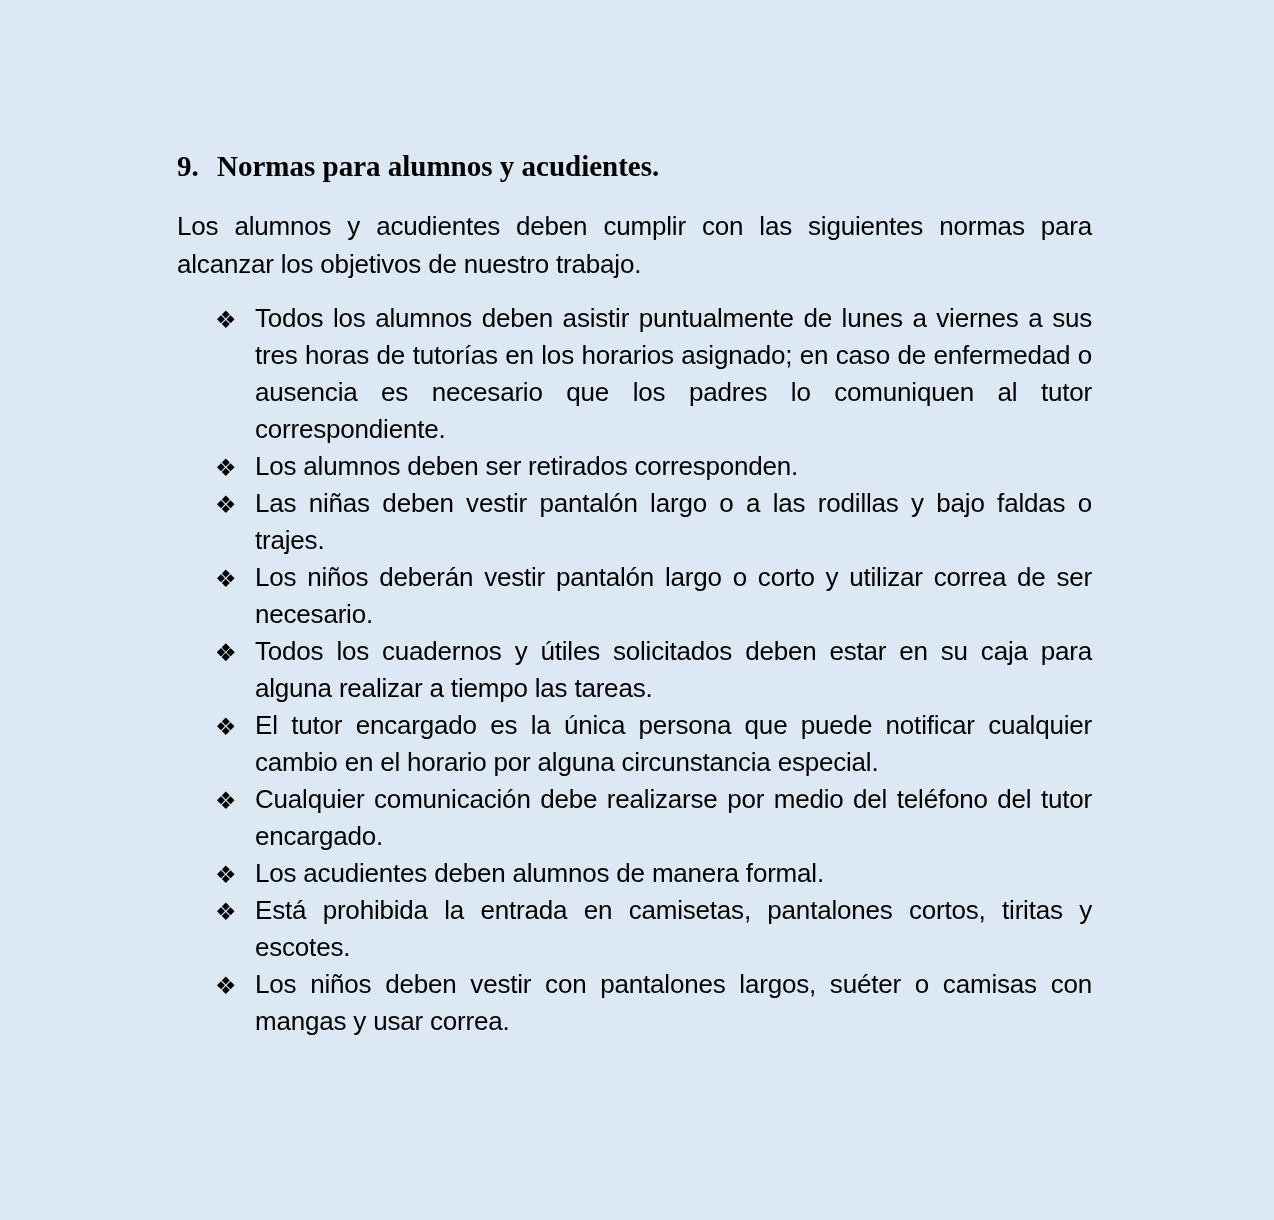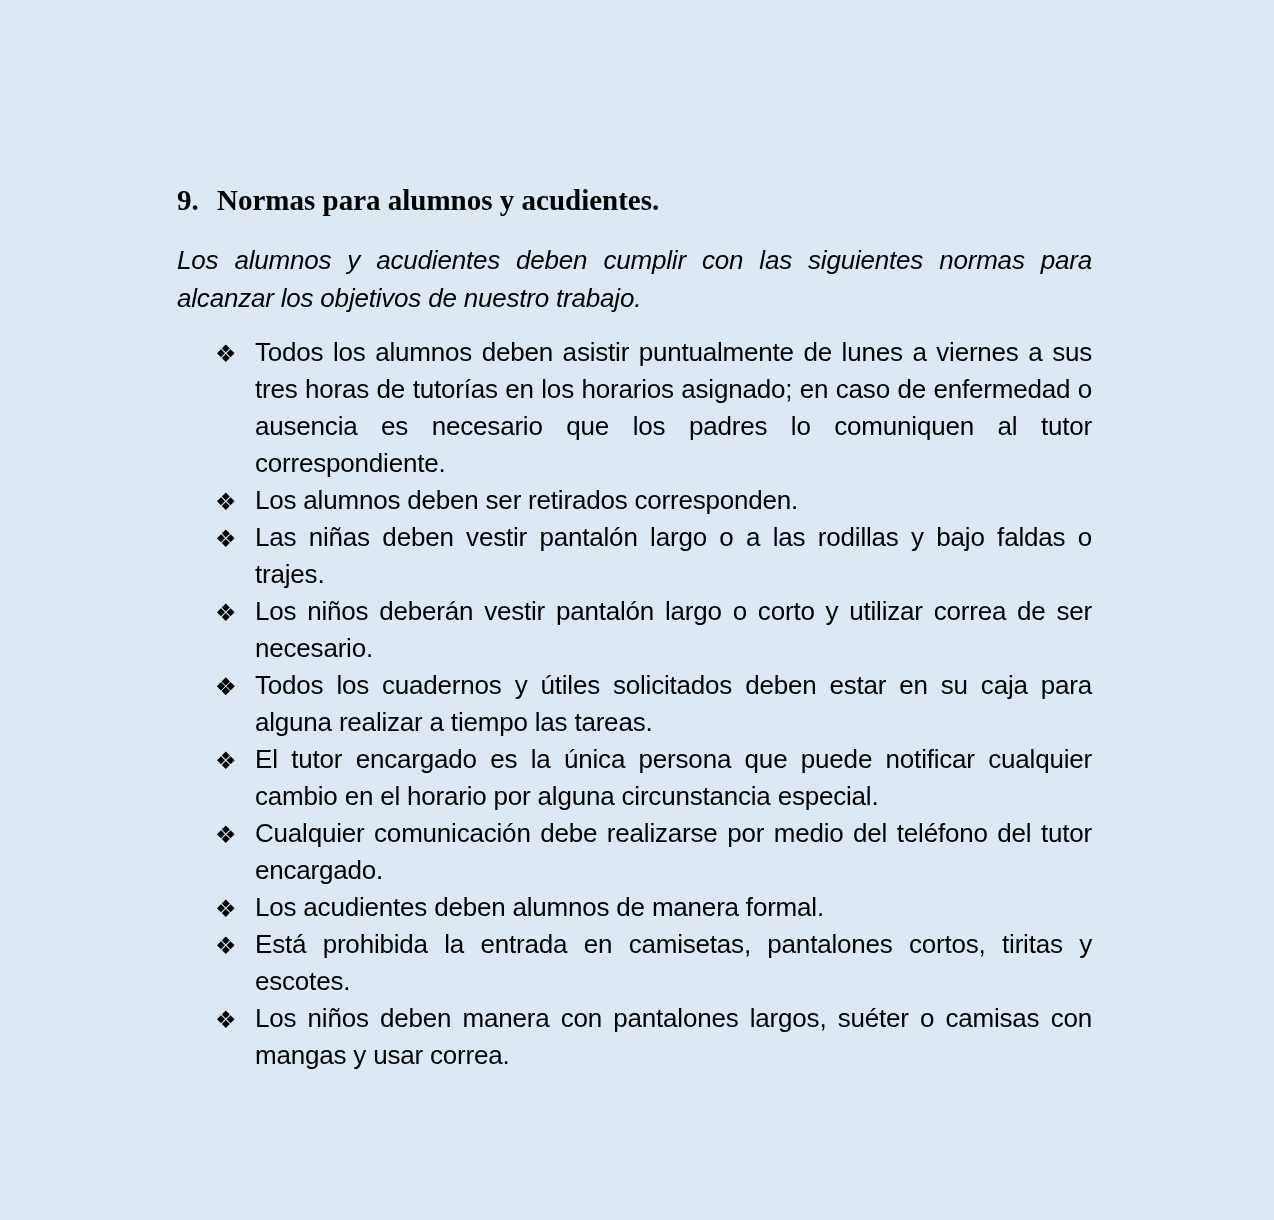--- a/index.html
+++ b/index.html
@@ -12,40 +12,38 @@
     background: #dce8f4;
     color: #000000;
     font-family: "Liberation Sans", sans-serif;
     overflow: hidden;
   }
   .page {
     position: absolute;
     left: 177px;
     top: 148px;
     width: 915px;
-    margin-top: 34px;
   }
   .doc-heading {
     font-family: "Liberation Serif", serif;
     font-weight: bold;
     font-size: 29px;
     line-height: 36px;
     margin: 0;
   }
   .doc-heading .num {
     display: inline-block;
     width: 40px;
   }
   .intro-paragraph {
     margin: 23px 0 0 0;
     font-size: 26px;
     line-height: 38px;
     text-align: justify;
     letter-spacing: -0.2px;
-    font-style: italic;
   }
   ul.rules-list {
     list-style: none;
     margin: 17px 0 0 0;
     padding: 0;
   }
   ul.rules-list li {
     position: relative;
     padding-left: 78px;
     font-size: 26px;
@@ -77,16 +75,16 @@
     <li><span class="marker">❖</span><span>Todos los alumnos deben asistir puntualmente de lunes a viernes a sus tres horas de tutorías en los horarios asignado; en caso de enfermedad o ausencia es necesario que los padres lo comuniquen al tutor correspondiente.</span></li>
     <li><span class="marker">❖</span><span>Los alumnos deben ser retirados corresponden.</span></li>
     <li><span class="marker">❖</span><span>Las niñas deben vestir pantalón largo o a las rodillas y bajo faldas o trajes.</span></li>
     <li><span class="marker">❖</span><span>Los niños deberán vestir pantalón largo o corto y utilizar correa de ser necesario.</span></li>
     <li><span class="marker">❖</span></li>
     <li><span class="marker">❖</span><span>Todos los cuadernos y útiles solicitados deben estar en su caja para alguna realizar a tiempo las tareas.</span></li>
     <li><span class="marker">❖</span><span>El tutor encargado es la única persona que puede notificar cualquier cambio en el horario por alguna circunstancia especial.</span></li>
     <li><span class="marker">❖</span><span>Cualquier comunicación debe realizarse por medio del teléfono del tutor encargado.</span></li>
     <li><span class="marker">❖</span><span>Los acudientes deben alumnos de manera formal.</span></li>
     <li><span class="marker">❖</span><span>Está prohibida la entrada en camisetas, pantalones cortos, tiritas y escotes.</span></li>
-    <li><span class="marker">❖</span><span>Los niños deben manera con pantalones largos, suéter o camisas con mangas y usar correa.</span></li>
+    <li><span class="marker">❖</span><span>Los niños deben vestir con pantalones largos, suéter o camisas con mangas y usar correa.</span></li>
   </ul>
 
 </div>
 
 </body></html>

